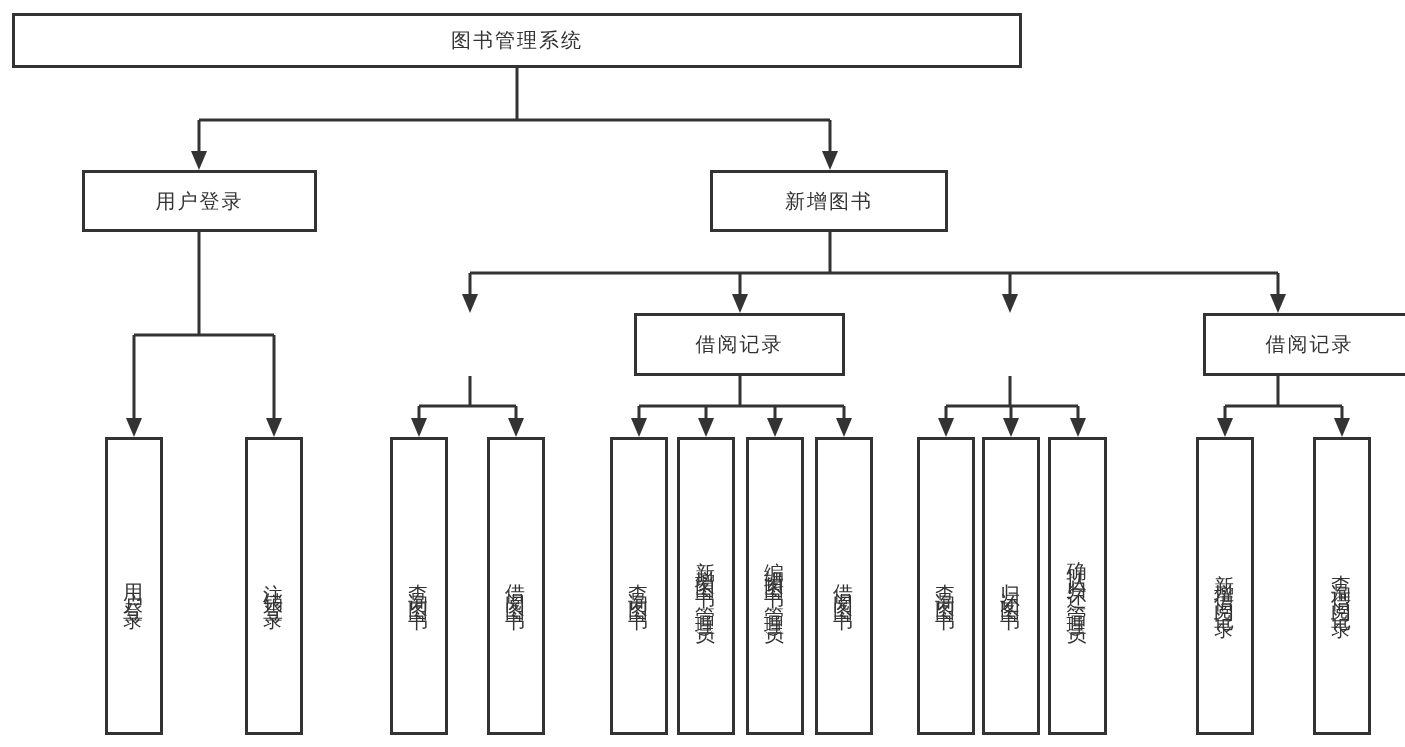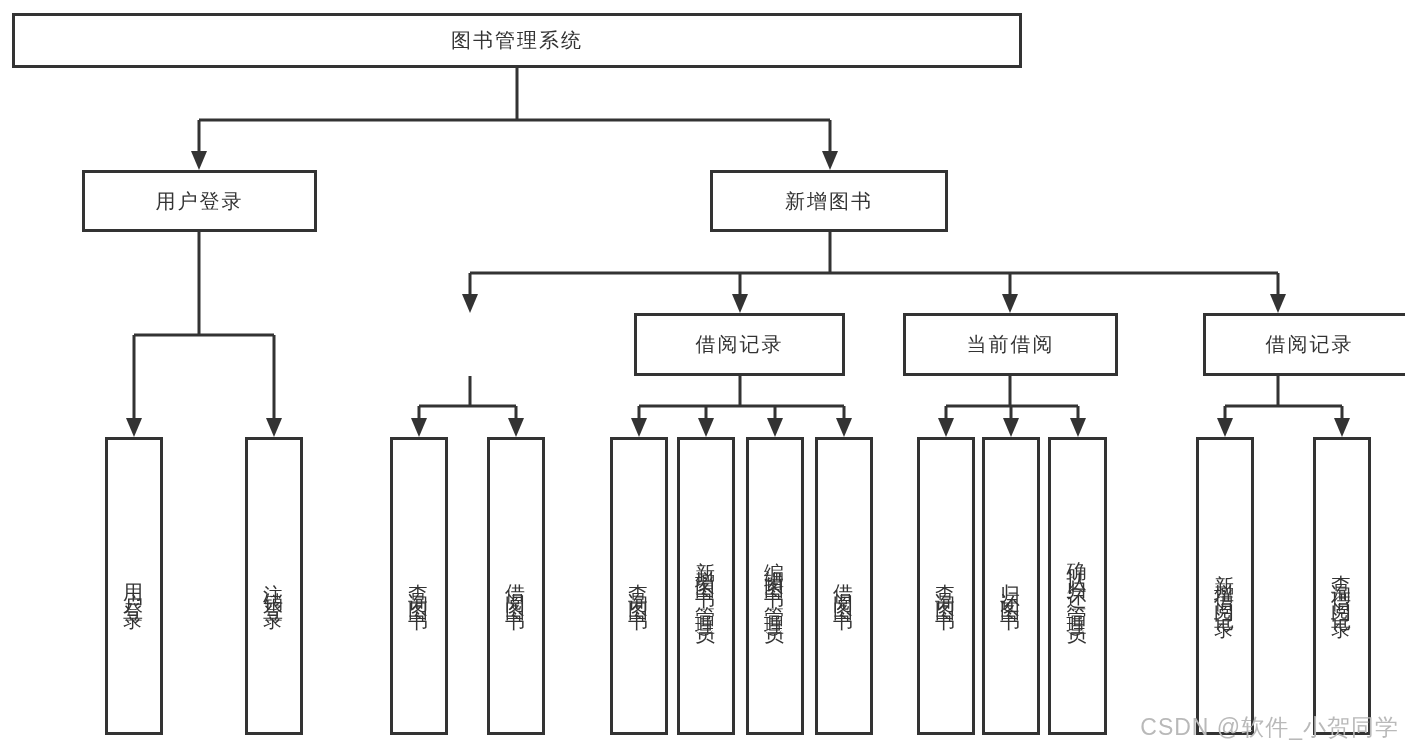--- a/index.html
+++ b/index.html
@@ -87,36 +87,34 @@
       <polygon points="1334,418 1350,418 1342,437"></polygon>
     </g>
   </svg>
 
   <div class="node" style="left:12px;top:13px;width:1010px;height:55px;">图书管理系统</div>
 
   <div class="node" style="left:82px;top:170px;width:235px;height:62px;">用户登录</div>
   <div class="node" style="left:710px;top:170px;width:238px;height:62px;">新增图书</div>
 
   <div class="node" style="left:634px;top:313px;width:211px;height:63px;">借阅记录</div>
-  <div class="node" style="left:903px;top:313px;width:215px;height:63px;">当前借阅</div>
   <div class="node" style="left:1172px;top:313px;width:213px;height:63px;margin-left:31px;">借阅记录</div>
 
   <div class="vnode" style="left:105px;top:437px;width:58px;height:298px;">用户登录</div>
   <div class="vnode" style="left:245px;top:437px;width:58px;height:298px;">注销登录</div>
 
   <div class="vnode" style="left:390px;top:437px;width:58px;height:298px;">查询图书</div>
   <div class="vnode" style="left:487px;top:437px;width:58px;height:298px;">借阅图书</div>
 
   <div class="vnode" style="left:610px;top:437px;width:58px;height:298px;">查询图书</div>
   <div class="vnode" style="left:677px;top:437px;width:58px;height:298px;">新增图书（管理员）</div>
   <div class="vnode" style="left:746px;top:437px;width:58px;height:298px;">编辑图书（管理员）</div>
   <div class="vnode" style="left:815px;top:437px;width:58px;height:298px;">借阅图书</div>
 
   <div class="vnode" style="left:917px;top:437px;width:58px;height:298px;">查询图书</div>
   <div class="vnode" style="left:982px;top:437px;width:58px;height:298px;">归还图书</div>
   <div class="vnode" style="left:1048px;top:437px;width:59px;height:298px;">确认归还（管理员）</div>
 
   <div class="vnode" style="left:1196px;top:437px;width:58px;height:298px;">新增借阅记录</div>
   <div class="vnode" style="left:1313px;top:437px;width:58px;height:298px;">查询借阅记录</div>
 
-  <div class="watermark">CSDN @软件_小贺同学</div>
 
 </div>
 
 </body></html>

